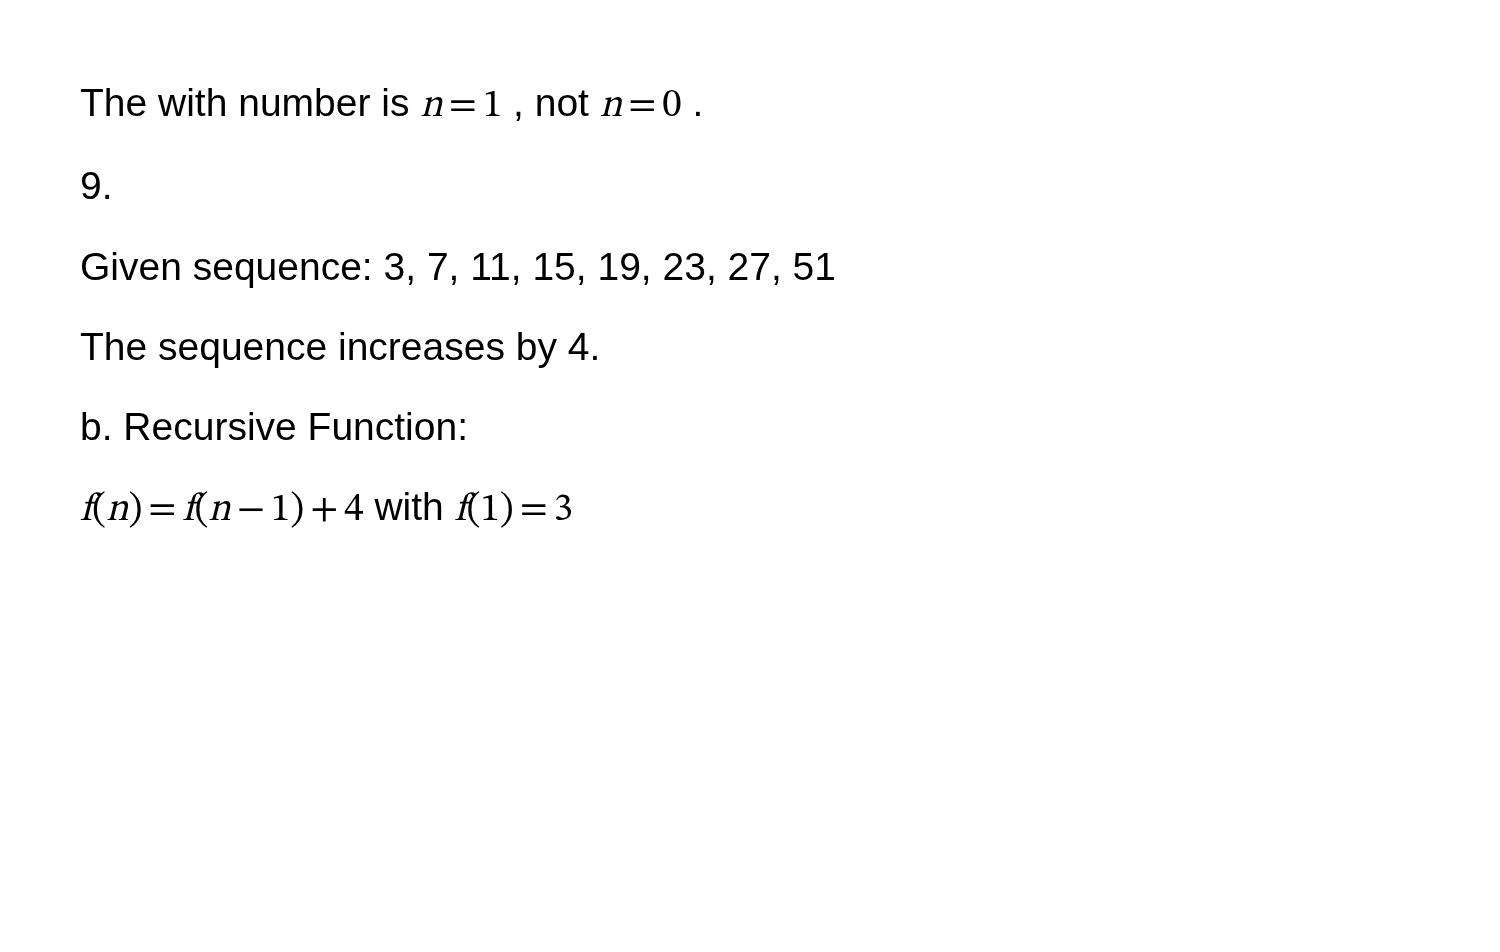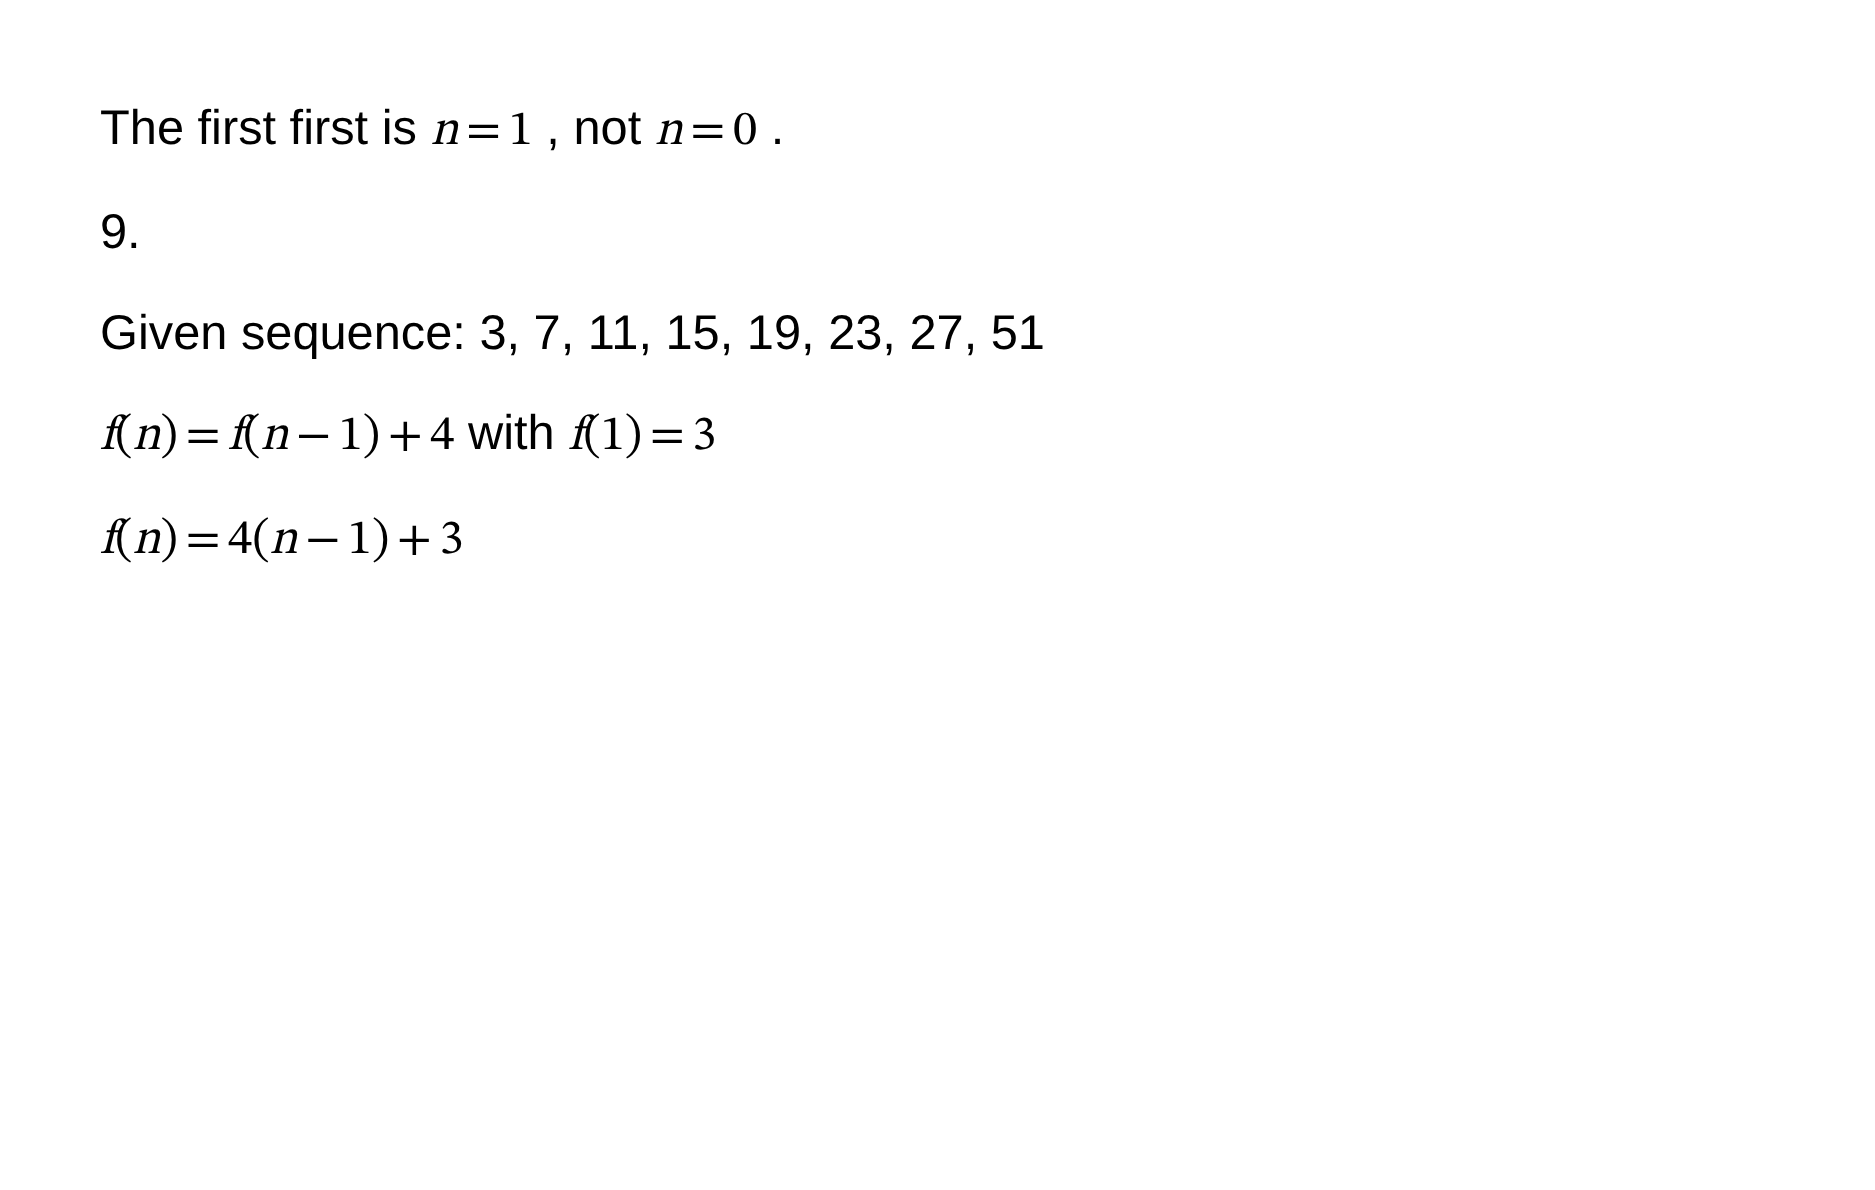--- a/index.html
+++ b/index.html
@@ -41,32 +41,31 @@
     display: inline-block;
     width: 6px;
   }
 </style>
 </head>
 <body>
 
 <div class="content">
 
   <div class="line">
-    <span>The first first is </span><span class="math"><span>n</span><span class="op">=</span><span class="num">1</span></span><span> , not </span><span class="math"><span>n</span><span class="op">=</span><span class="num">0</span></span><span> .</span>
+    <span>The with number is </span><span class="math"><span>n</span><span class="op">=</span><span class="num">1</span></span><span> , not </span><span class="math"><span>n</span><span class="op">=</span><span class="num">0</span></span><span> .</span>
   </div>
 
   <div class="line">9.</div>
 
   <div class="line">Given sequence: 3, 7, 11, 15, 19, 23, 27, 51</div>
 
 
+  <div class="line">The sequence increases by 4.</div>
 
+  <div class="line">b. Recursive Function:</div>
 
   <div class="line">
     <span class="math"><span>f</span><span class="paren">(</span><span>n</span><span class="paren">)</span><span class="op">=</span><span>f</span><span class="paren">(</span><span>n</span><span class="sp"></span><span class="num">−</span><span class="sp"></span><span class="num">1</span><span class="paren">)</span><span class="op">+</span><span class="num">4</span></span><span> with </span><span class="math"><span>f</span><span class="paren">(</span><span class="num">1</span><span class="paren">)</span><span class="op">=</span><span class="num">3</span></span>
   </div>
 
 
-  <div class="line">
-    <span class="math"><span>f</span><span class="paren">(</span><span>n</span><span class="paren">)</span><span class="op">=</span><span class="num">4</span><span class="paren">(</span><span>n</span><span class="sp"></span><span class="num">−</span><span class="sp"></span><span class="num">1</span><span class="paren">)</span><span class="op">+</span><span class="num">3</span></span>
-  </div>
 
 </div>
 
 </body></html>

